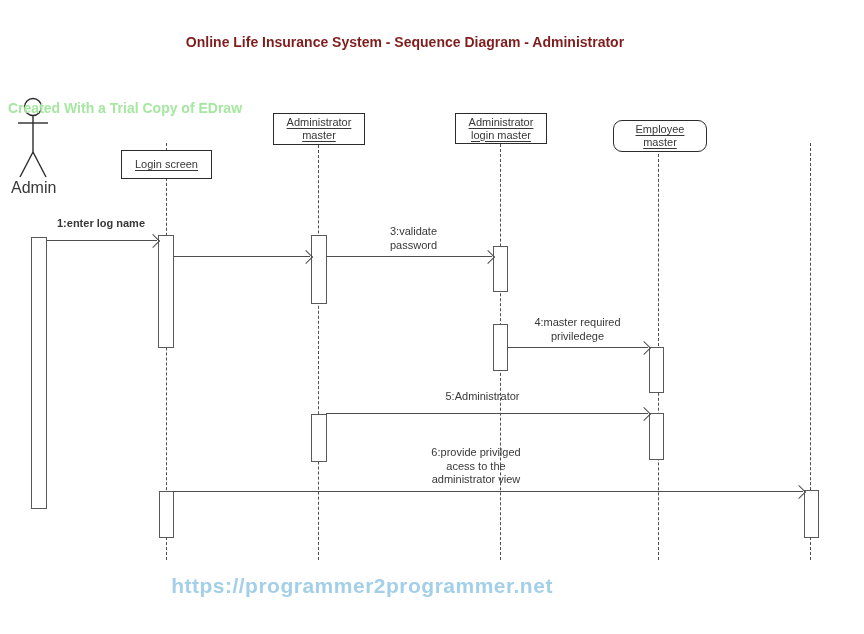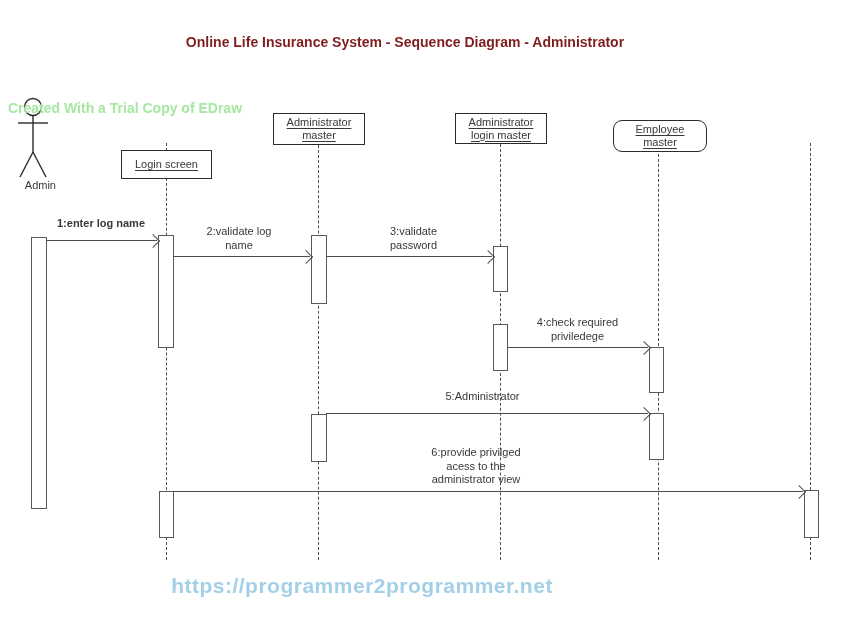--- a/index.html
+++ b/index.html
@@ -20,22 +20,22 @@
   .watermark{
     position:absolute;left:8px;top:100px;font-size:14px;font-weight:bold;
     color:var(--watermark);z-index:5;white-space:nowrap;
   }
   .footer{
     position:absolute;left:130px;top:574px;width:464px;text-align:center;
     font-size:21px;font-weight:bold;color:var(--footer);letter-spacing:0.5px;
   }
   .actor-figure{position:absolute;left:13px;top:96px;z-index:2;}
   .actor-label{
-    position:absolute;left:11px;top:179px;width:45px;text-align:right;
-    font-size:11px;color:var(--text);
+    position:absolute;left:11px;top:179px;width:45px;text-align:left;
+    font-size:16px;color:var(--text);
   }
   .obj-box{
     position:absolute;background:#ffffff;border:1px solid #2b2b2b;z-index:3;
     display:flex;align-items:center;justify-content:center;text-align:center;
     font-size:11px;line-height:13px;color:var(--text);
     white-space:pre-line;text-decoration:underline;
     text-underline-offset:2px;
   }
   .lifeline{
     position:absolute;width:0;border-left:1px dashed var(--line);z-index:1;
@@ -100,33 +100,31 @@
   <div class="activation" style="left:804px;top:490px;width:13px;height:46px;"></div>
 
   <div class="msg-line" style="left:47px;top:240px;width:110px;">
     <span class="arrowhead"></span>
   </div>
   <div class="msg-label" style="left:46px;top:217px;width:110px;font-weight:bold;">1:enter log name</div>
 
   <div class="msg-line" style="left:173px;top:256px;width:137px;">
     <span class="arrowhead"></span>
   </div>
-  <div class="msg-label" style="left:183px;top:225px;width:112px;">2:validate log
-name</div>
 
   <div class="msg-line" style="left:326px;top:256px;width:166px;">
     <span class="arrowhead"></span>
   </div>
   <div class="msg-label" style="left:356px;top:225px;width:115px;">3:validate
 password</div>
 
   <div class="msg-line" style="left:507px;top:347px;width:141px;">
     <span class="arrowhead"></span>
   </div>
-  <div class="msg-label" style="left:505px;top:316px;width:145px;">4:check required
+  <div class="msg-label" style="left:505px;top:316px;width:145px;">4:master required
 priviledege</div>
 
   <div class="msg-line" style="left:326px;top:413px;width:322px;">
     <span class="arrowhead"></span>
   </div>
   <div class="msg-label" style="left:415px;top:390px;width:135px;">5:Administrator</div>
 
   <div class="msg-line" style="left:173px;top:491px;width:630px;">
     <span class="arrowhead"></span>
   </div>

